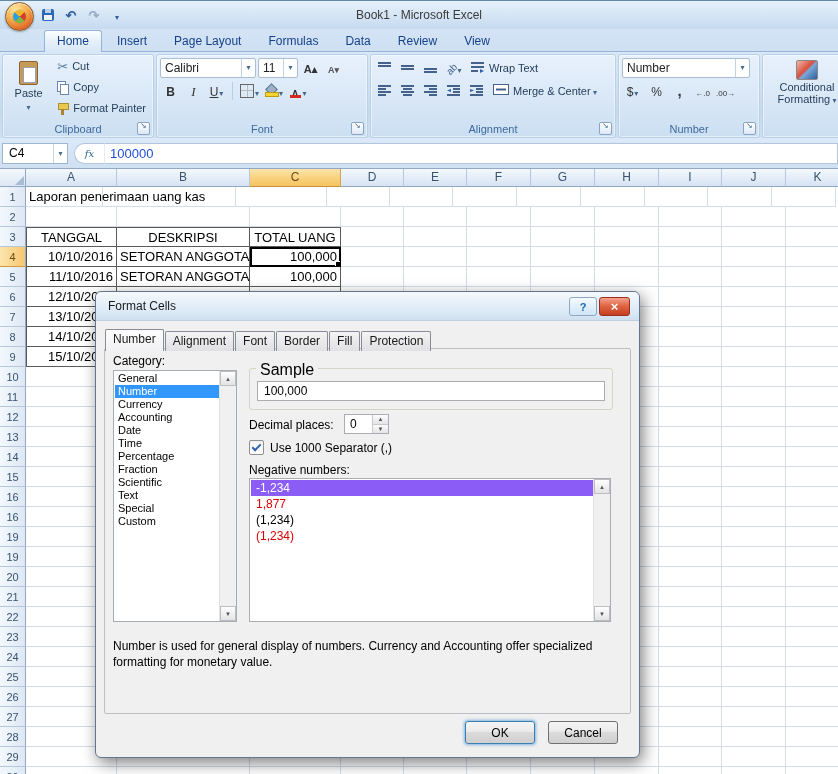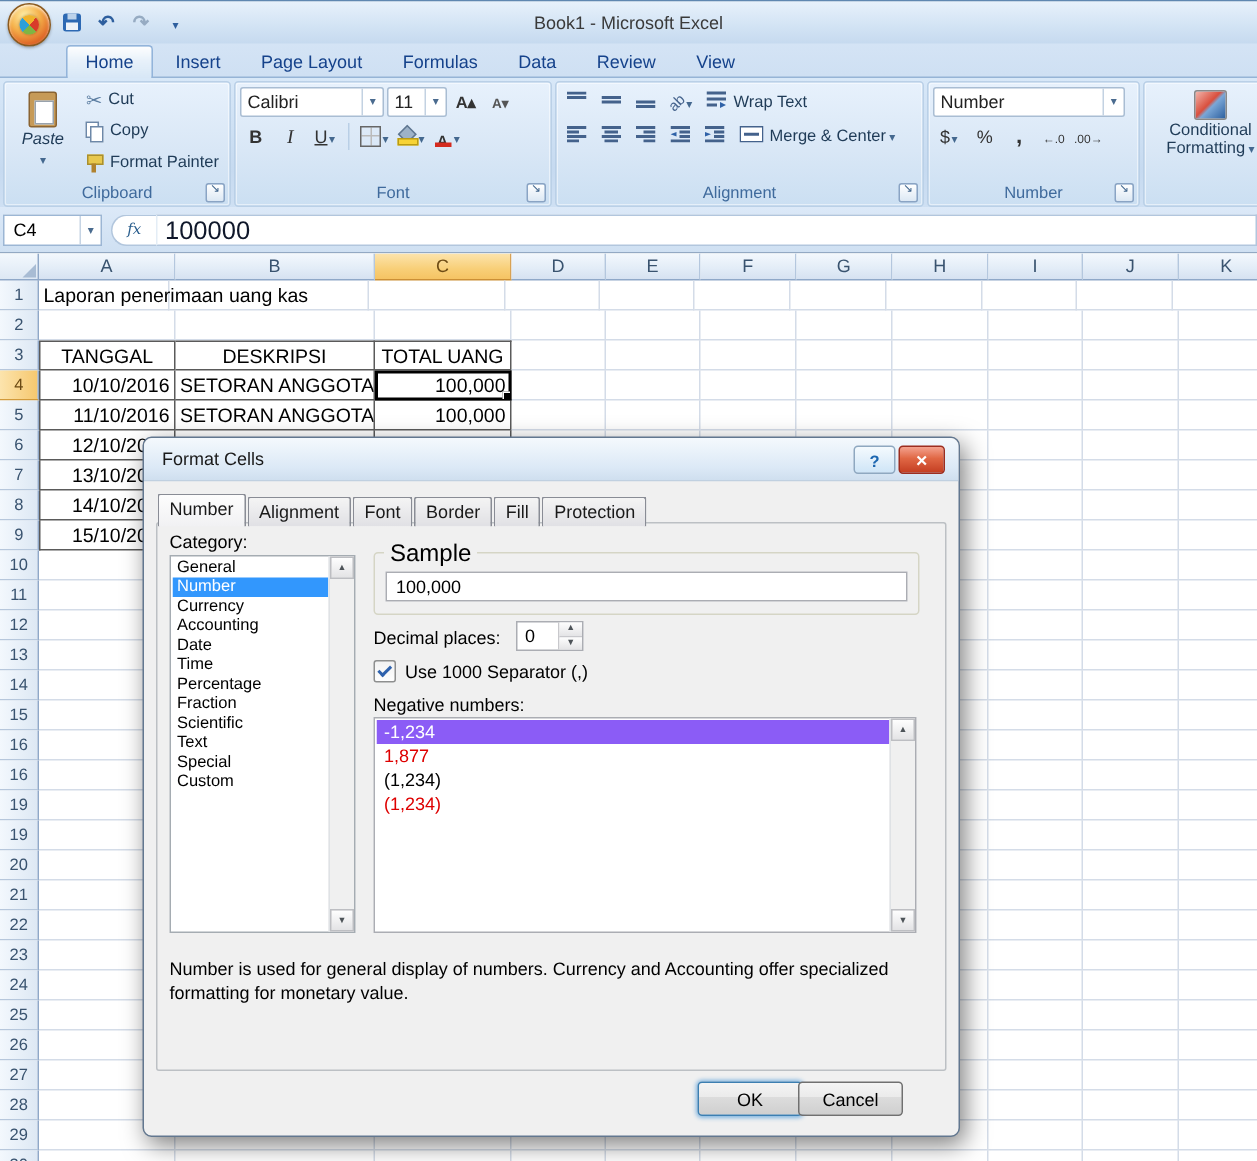--- a/index.html
+++ b/index.html
@@ -39,21 +39,21 @@
   .gbody{height:66px;padding:1px 3px;display:flex;align-items:flex-start;}
   .gbody.col{flex-direction:column;justify-content:flex-start;gap:2px;padding-top:2px;}
   .glabel{position:absolute;left:2px;right:2px;bottom:1px;height:13px;text-align:center;font-size:11px;color:#3f6a9c;line-height:13px;}
   .launcher{position:absolute;right:3px;bottom:2px;width:11px;height:11px;border:1px solid #8aa4c4;border-radius:2px;
        background:linear-gradient(#ffffff,#dce8f4);}
   .launcher::after{content:"↘";position:absolute;left:2px;top:-2px;font-size:8px;color:#44688f;}
 
   .bigbtn{width:48px;height:64px;display:flex;flex-direction:column;align-items:center;gap:1px;
        font-size:11px;color:#1f3b57;text-align:center;border:1px solid transparent;border-radius:3px;}
   .bigbtn.w80{width:80px;}
-  .blabel{line-height:12px;font-style:italic;}
+  .blabel{line-height:12px;}
   .blabel2{line-height:12px;font-size:11px;}
   .blabel2::after{content:" ▾";font-size:8px;color:#44688f;}
   .ddi::before{content:"▾";font-size:8px;color:#44688f;}
   .vcol{display:flex;flex-direction:column;gap:1px;margin-left:2px;}
   .mbtn{display:flex;align-items:center;gap:4px;height:20px;padding:0 4px;font-size:11px;color:#1f3b57;white-space:nowrap;}
   .mlabel-dd::after{content:" ▾";font-size:8px;color:#44688f;}
 
   .icon-paste{position:relative;width:22px;height:27px;margin-top:2px;display:inline-block;}
   .icon-paste::before{content:"";position:absolute;left:1px;top:2px;width:17px;height:22px;background:#c69a57;border:1px solid #8a6433;border-radius:2px;}
   .icon-paste::after{content:"";position:absolute;left:5px;top:8px;width:11px;height:14px;background:#fff;border:1px solid #98a2ac;}
@@ -102,21 +102,21 @@
   .fbar{position:absolute;left:0;top:137px;width:838px;height:31px;display:flex;align-items:center;
        background:linear-gradient(#dce9f8,#cfe0f2);border-bottom:1px solid #93a9c3;box-sizing:border-box;padding-left:2px;}
   .namebox{width:66px;height:21px;background:#fff;border:1px solid #9cb6d4;display:flex;align-items:center;font-size:12px;box-sizing:border-box;}
   .namebox .nval{padding-left:6px;flex:1;}
   .namebox .ndd{width:13px;align-self:stretch;border-left:1px solid #c6d4e4;display:flex;align-items:center;justify-content:center;}
   .namebox .ndd::before{content:"▾";font-size:8px;color:#4a6b8f;}
   .fxseg{margin-left:6px;width:30px;height:21px;background:#fff;border:1px solid #b2c6dd;border-right:none;
        border-radius:11px 0 0 11px;display:flex;align-items:center;justify-content:center;
        font-family:"DejaVu Serif",serif;font-style:italic;font-size:10px;color:#2b5f8e;box-sizing:border-box;}
   .finput{flex:1;height:21px;background:#fff;border:1px solid #b2c6dd;border-left:1px solid #e4edf6;
-       font-size:17px;line-height:19px;padding:0 5px;box-sizing:border-box;color:#0f172a;}
+       font-size:13px;line-height:19px;padding:0 5px;box-sizing:border-box;color:#1d4ed8;}
 
   
   .sheet{position:absolute;left:0;top:168px;width:838px;height:606px;background:#fff;overflow:hidden;}
   .chdr-row{display:flex;height:18px;width:900px;}
   .corner{width:26px;height:18px;flex:none;position:relative;background:linear-gradient(#f3f8fd,#dde8f4);
        border-right:1px solid #8fa8c8;border-bottom:1px solid #8fa8c8;box-sizing:border-box;}
   .tri{position:absolute;right:1px;bottom:1px;width:0;height:0;border-left:9px solid transparent;border-bottom:9px solid #a8bcd4;}
   .chdrs{display:flex;}
   .colhdr{flex:none;height:18px;line-height:17px;text-align:center;font-size:12px;color:#39536f;
        background:linear-gradient(#f3f8fd,#e2ecf7 60%,#d6e2f1);border-right:1px solid #b4c7de;border-bottom:1px solid #8fa8c8;box-sizing:border-box;}
@@ -181,21 +181,21 @@
        border-left:2px solid #2f62ad;border-bottom:2px solid #2f62ad;transform:rotate(-45deg);}
   .dneglabel{position:absolute;left:153px;top:171px;color:#000;}
   .dneglist{position:absolute;left:153px;top:186px;width:362px;height:144px;background:#fff;border:1px solid #abadb3;box-sizing:border-box;}
   .nitems{position:absolute;left:1px;top:1px;right:17px;bottom:1px;overflow:hidden;}
   .nitem{height:16px;line-height:16px;font-size:12px;padding-left:5px;white-space:nowrap;}
   .nitem.sel{background:#8b5cf6;}
   .ddesc{position:absolute;left:17px;top:346px;width:508px;font-size:12px;line-height:16px;color:#000;}
   .dbtn{position:absolute;top:429px;width:70px;height:23px;font-family:"Liberation Sans",sans-serif;font-size:12px;color:#000;
        background:linear-gradient(#f4f4f4,#ebebeb 45%,#dcdcdc 46%,#cfcfcf);border:1px solid #707070;border-radius:3px;}
   .dbtn.ok{left:369px;border-color:#3c7fb1;box-shadow:0 0 3px 1px #7fb4e0;}
-  .dbtn.cancel{left:436px;}
+  .dbtn.cancel{left:452px;}
 </style>
 </head>
 <body>
 
 <div id="app">
 
   <div class="top">
     <div class="titlebar">
       <div class="title-text">Book1 - Microsoft Excel</div>
       <div class="orb"></div>
@@ -479,21 +479,21 @@
           <div class="colhdr" style="width: 64px;">G</div>
           <div class="colhdr" style="width: 64px;">H</div>
           <div class="colhdr" style="width: 63px;">I</div>
           <div class="colhdr" style="width: 64px;">J</div>
           <div class="colhdr" style="width: 64px;">K</div>
         </div>
     </div>
     <div class="grid">
         <div class="grow">
           <div class="rowhdr">1</div>
-          <div class="cell spill" style="width: 87px;">Laporan penerimaan uang kas</div>
+          <div class="cell spill" style="width: 77px;">Laporan penerimaan uang kas</div>
           <div class="cell" style="width: 133px;"></div>
           <div class="cell" style="width: 91px;"></div>
           <div class="cell" style="width: 63px;"></div>
           <div class="cell" style="width: 63px;"></div>
           <div class="cell" style="width: 64px;"></div>
           <div class="cell" style="width: 64px;"></div>
           <div class="cell" style="width: 64px;"></div>
           <div class="cell" style="width: 63px;"></div>
           <div class="cell" style="width: 64px;"></div>
           <div class="cell" style="width: 64px;"></div>

